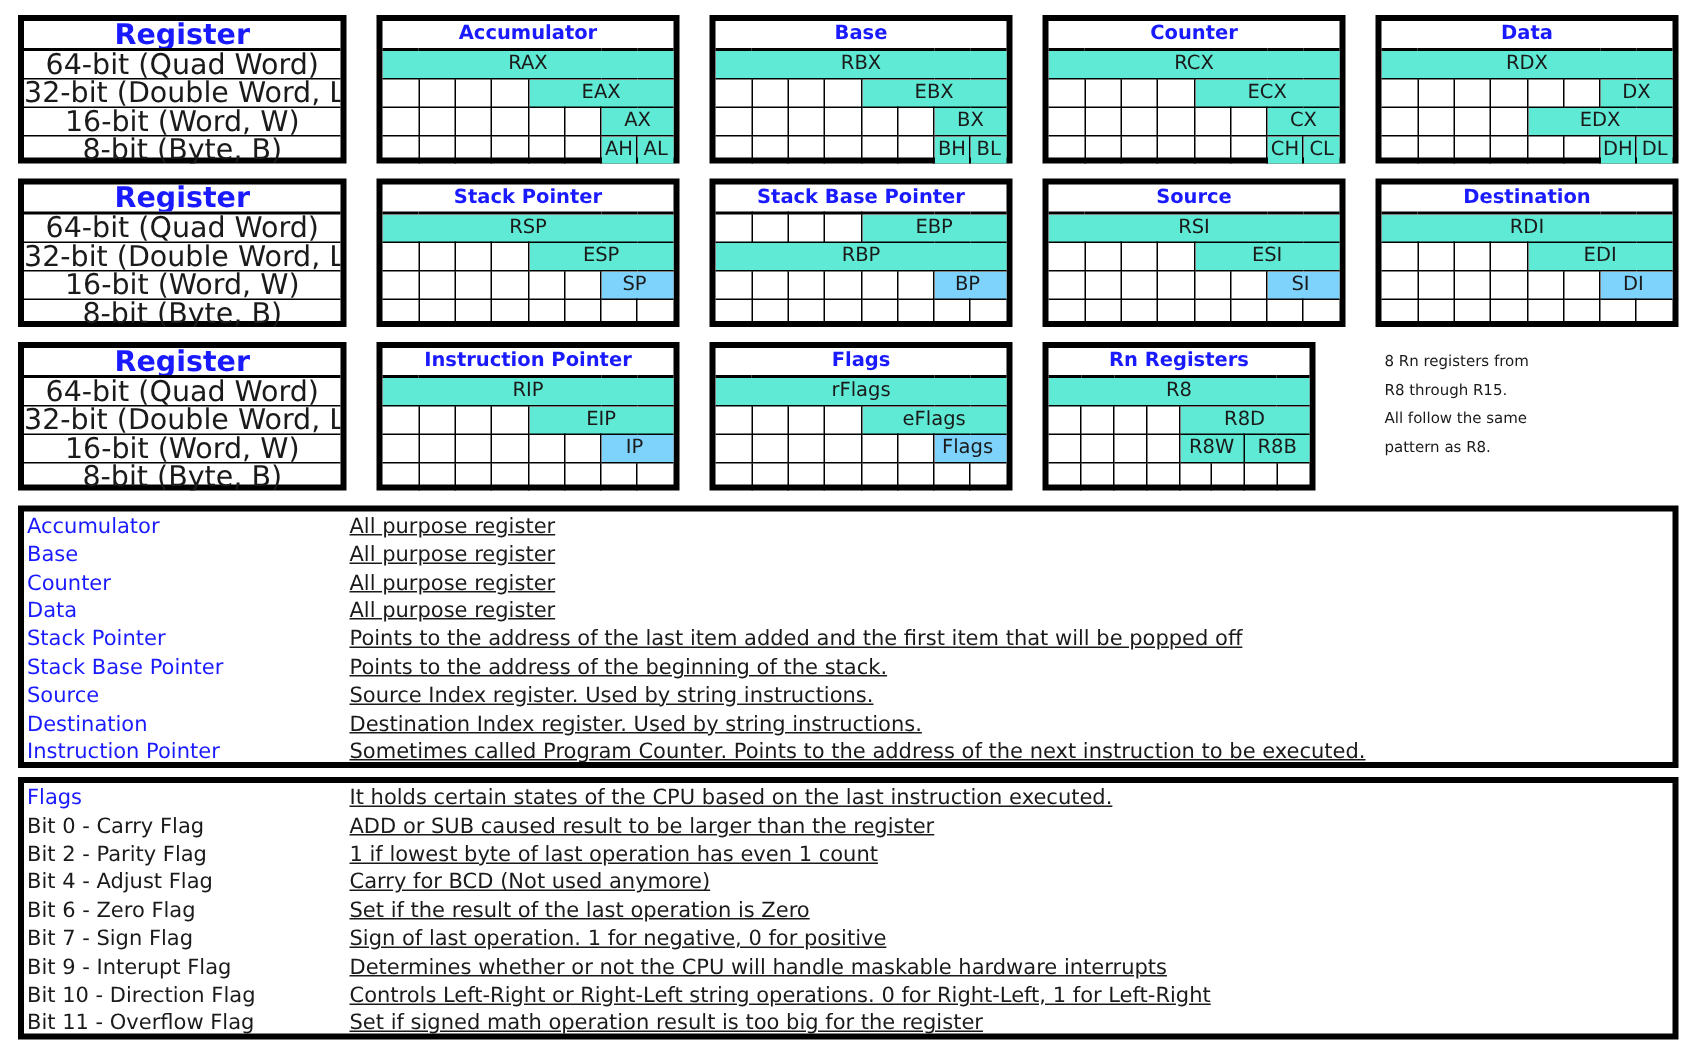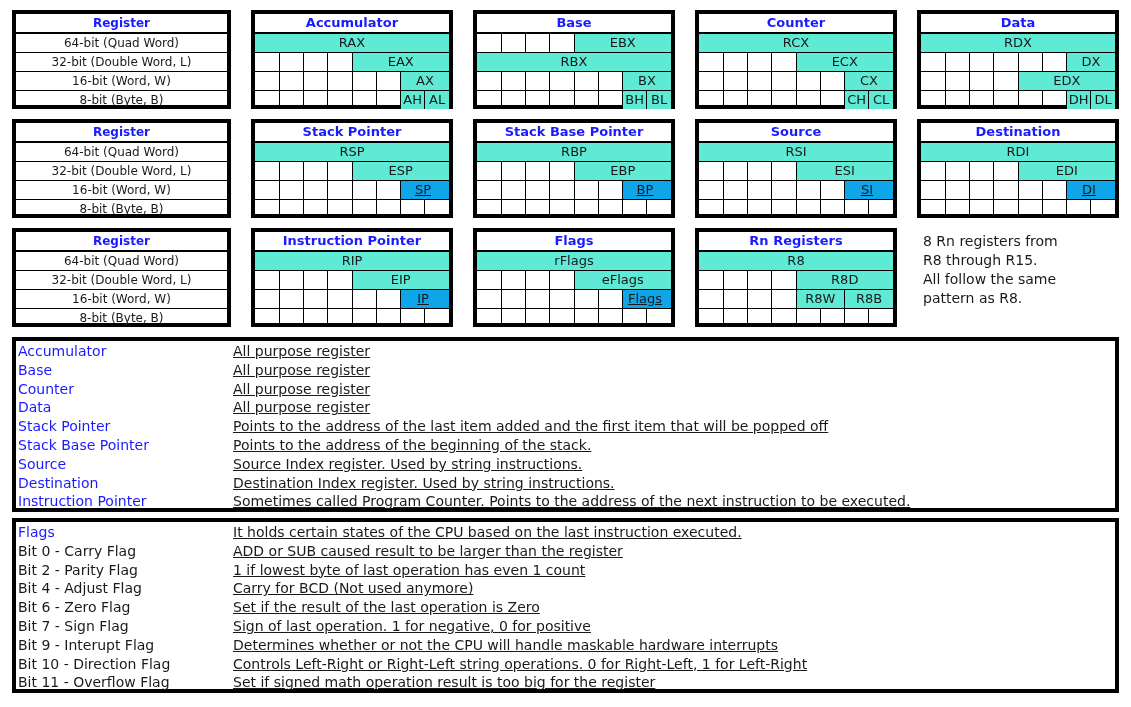--- a/index.html
+++ b/index.html
@@ -8,23 +8,23 @@
   .tbl { position:absolute; border:4px solid #000; box-sizing:border-box; background:#fff; }
   .tbl table { border-collapse:collapse; width:100%; height:100%; table-layout:fixed; }
   .tbl td { border:1px solid #000; padding:0; height:18px; font-size:13px; line-height:16px;
             text-align:center; overflow:hidden; white-space:nowrap; }
   .tbl tr:first-child td { border-top:none; }
   .tbl tr:last-child td { border-bottom:none; }
   .tbl td:first-child { border-left:none; }
   .tbl td:last-child { border-right:none; }
   .hdr { color:#1a1aff; font-weight:bold; font-size:14px; border-bottom:2px solid #000 !important; }
   .fill { background:#5eead4; }
-  .fill-r { background:#0ea5e9; text-align:left; padding-right:4px !important;text-decoration:underline; }
-  .lbl td { font-size:12px; }
-  .note { position:absolute; left:923px; top:232px; font-size:14px; line-height:19px; color:#1a1a1a; }
+  .fill-r { background:#7dd3fc; text-align:left; padding-right:4px !important; }
+  .lbl td { font-size:19px; }
+  .note { position:absolute; left:923px; top:232px; font-size:10px; line-height:19px; color:#1a1a1a; }
   .panel { position:absolute; left:12px; width:1107px; border:4px solid #000; box-sizing:border-box; background:#fff; }
   .panel .row { display:flex; height:18.8px; line-height:18.8px; font-size:14px; white-space:nowrap; }
   .panel .k { width:215px; padding-left:2px; }
   .panel .k.blue { color:#1a1aff; }
   .panel .v { flex:1;text-decoration:underline; }
 </style>
 </head>
 <body>
 
 <div class="tbl lbl" style="left:12px;top:10px;width:219px;height:99px;">
@@ -88,28 +88,28 @@
     </table>
 </div>
 
 <div class="tbl" style="left:473px;top:10px;width:202px;height:99px;">
   <table>
     <tbody>
         <tr>
           <td colspan="8" class="hdr">Base</td>
         </tr>
     <tr>
+          <td colspan="8" class="fill">RBX</td>
+        </tr>
+    <tr>
           <td></td>
           <td></td>
           <td></td>
           <td></td>
           <td colspan="4" class="fill">EBX</td>
-        </tr>
-    <tr>
-          <td colspan="8" class="fill">RBX</td>
         </tr>
     <tr>
           <td></td>
           <td></td>
           <td></td>
           <td></td>
           <td></td>
           <td></td>
           <td colspan="2" class="fill">BX</td>
         </tr>
@@ -266,34 +266,34 @@
     </table>
 </div>
 
 <div class="tbl" style="left:473px;top:119px;width:202px;height:99px;">
   <table>
     <tbody>
         <tr>
           <td colspan="8" class="hdr">Stack Base Pointer</td>
         </tr>
     <tr>
+          <td></td>
+          <td></td>
+          <td></td>
+          <td></td>
+          <td colspan="4" class="fill">EBP</td>
+        </tr>
+    <tr>
           <td colspan="8" class="fill">RBP</td>
         </tr>
     <tr>
           <td></td>
           <td></td>
           <td></td>
           <td></td>
-          <td colspan="4" class="fill">EBP</td>
-        </tr>
-    <tr>
-          <td></td>
-          <td></td>
-          <td></td>
-          <td></td>
           <td></td>
           <td></td>
           <td colspan="2" class="fill-r">BP</td>
         </tr>
     <tr>
           <td></td>
           <td></td>
           <td></td>
           <td></td>
           <td></td>
@@ -476,21 +476,21 @@
           <td></td>
           <td></td>
           <td></td>
           <td></td>
           <td></td>
         </tr>
   </tbody>
     </table>
 </div>
 
-<div class="tbl" style="left:695px;top:228px;width:202px;height:99px;">
+<div class="tbl" style="left:695px;top:228px;width:182px;height:99px;">
   <table>
     <tbody>
         <tr>
           <td colspan="8" class="hdr">Rn Registers</td>
         </tr>
     <tr>
           <td colspan="8" class="fill">R8</td>
         </tr>
     <tr>
           <td></td>

